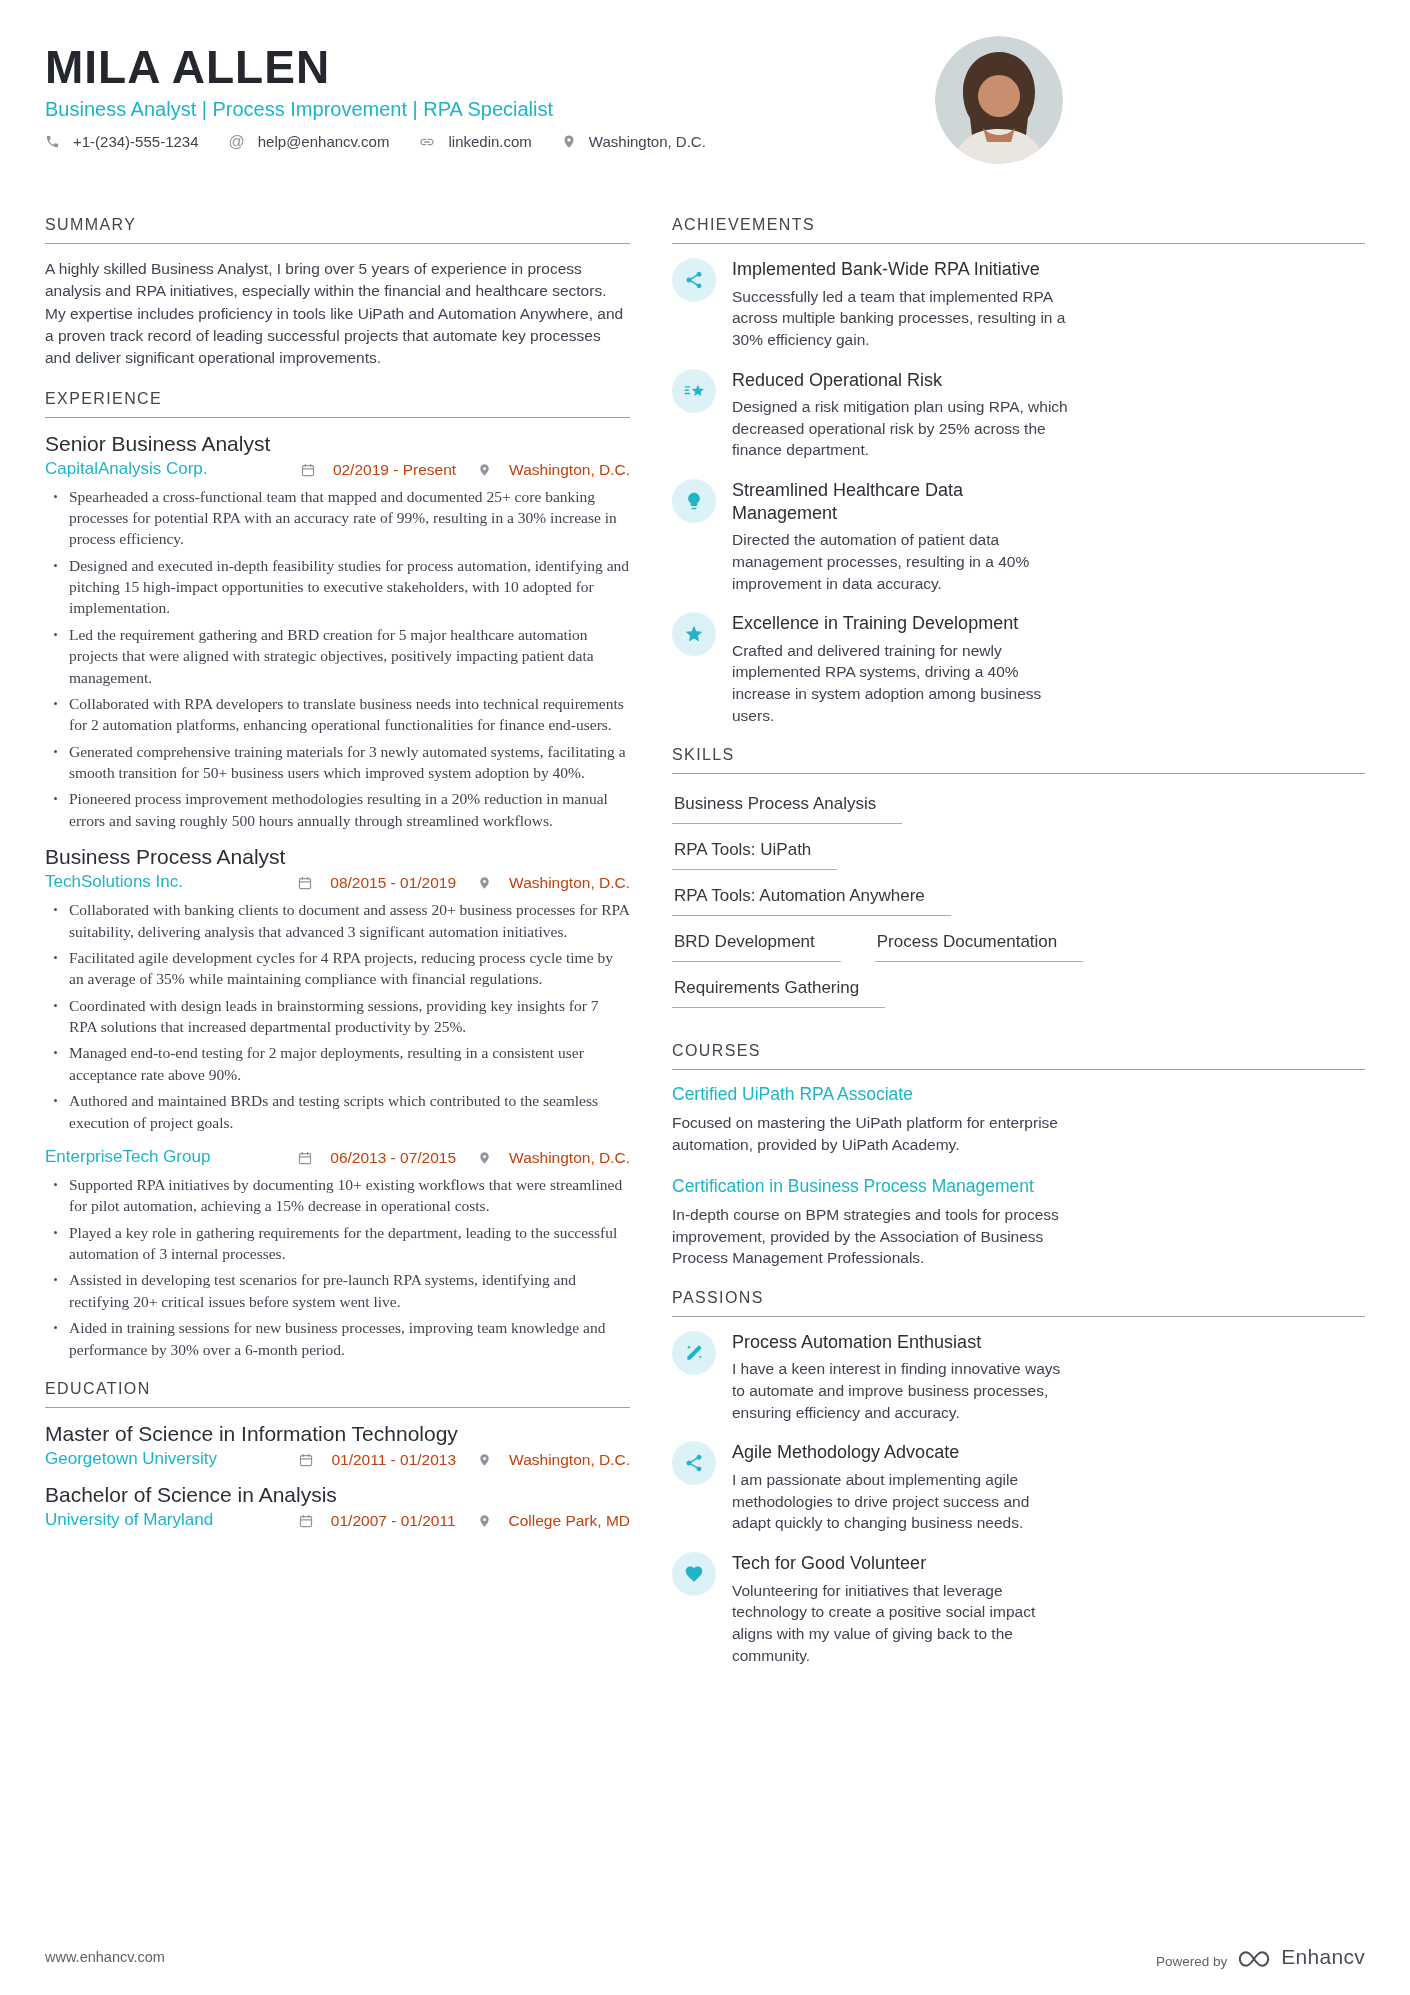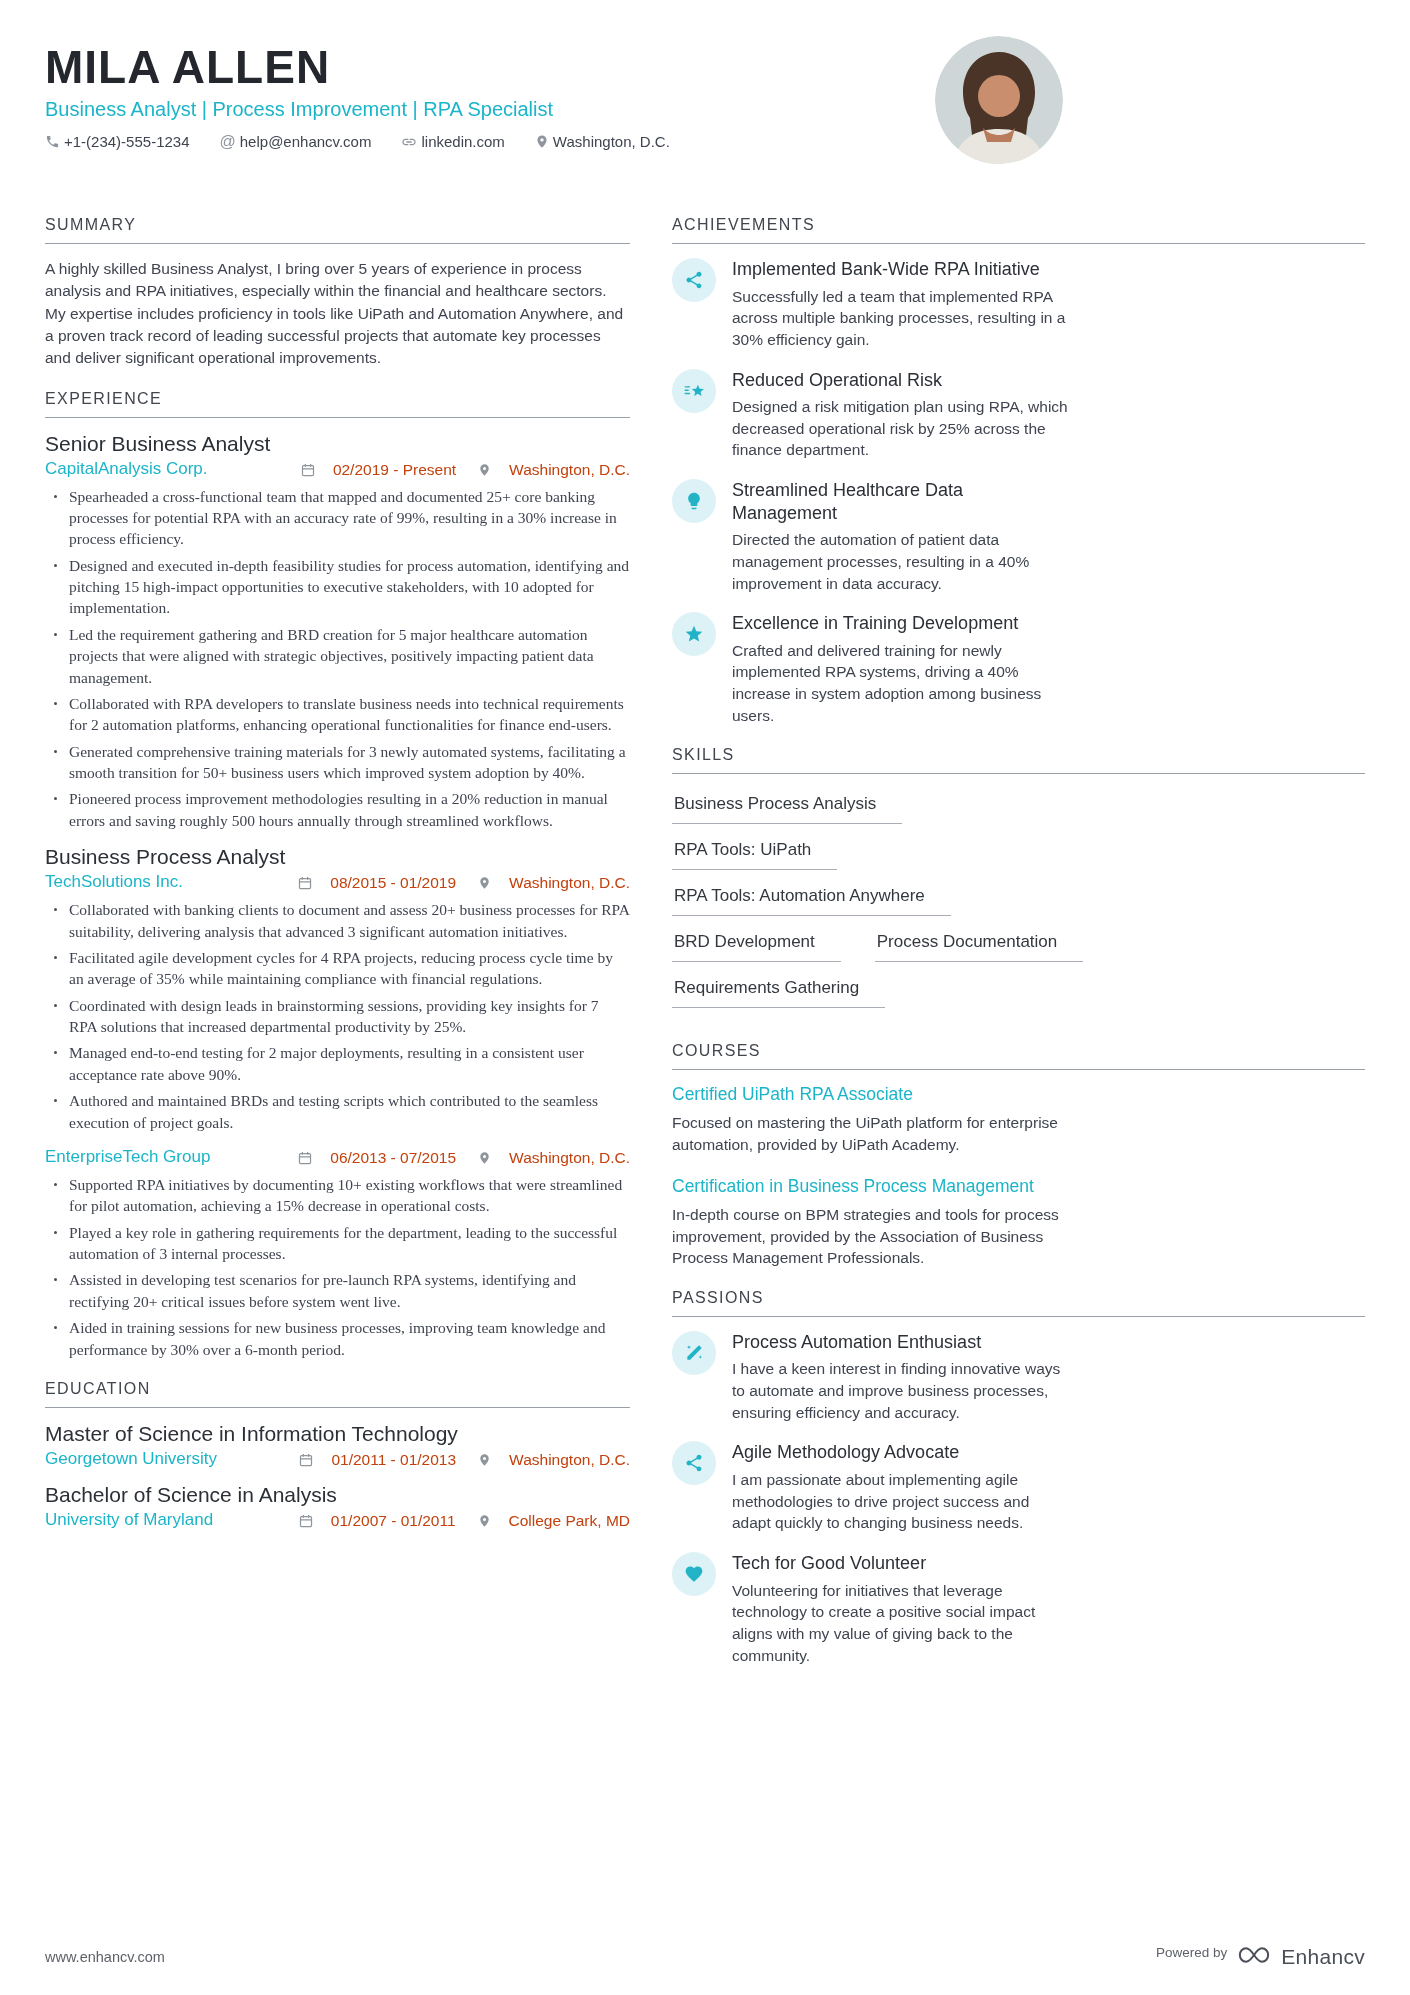--- a/index.html
+++ b/index.html
@@ -9,21 +9,21 @@
     background:#ffffff; color:#3f4450;
     font-family:"Liberation Sans", sans-serif;
   }
   .page { padding:34px 45px 0 45px; }
 
   
   .header { position:relative; min-height:152px; }
   .name { font-size:46px; font-weight:800; color:#24272d; letter-spacing:1px; margin:6px 0 2px; }
   .title { font-size:20px; color:#1bb5c9; margin:4px 0 12px; }
   .contacts { display:flex; align-items:center; gap:30px; font-size:15px; color:#3f4450; }
-  .contact { display:flex; align-items:center; gap:4px; }
+  .contact { display:flex; align-items:center; gap:13px; }
   .contact .ic { display:inline-flex; color:#8f959d; }
   .at-glyph { color:#8f959d; font-size:16px; line-height:1; }
   .photo { position:absolute; top:-4px; left:890px; width:128px; height:128px; border-radius:50%; overflow:hidden; }
 
   
   .columns { display:flex; gap:42px; margin-top:24px; }
   .col-left  { width:585px; flex:none; }
   .col-right { width:693px; flex:none; }
 
   .section { margin-bottom:20px; }
@@ -72,21 +72,21 @@
   .course { margin-bottom:20px; width:392px; }
   .course-title { color:#1bb5c9; font-size:17.5px; margin-bottom:7px; }
   .course-text { font-size:15.5px; line-height:1.4; }
 
   
   .footer {
     position:absolute; left:45px; right:45px; bottom:26px;
     display:flex; justify-content:space-between; align-items:center;
   }
   .site { font-size:14.5px; color:#5d6269; }
-  .powered { display:flex; align-items:flex-start; gap:10px; }
+  .powered { display:flex; align-items:flex-end; gap:10px; }
   .powered-by { font-size:13.5px; color:#5d6269; }
   .brand { font-size:21px; color:#4a4f57; font-weight:500; letter-spacing:.3px; }
 </style>
 </head>
 <body>
 
 <div class="page">
 
   <div class="header">
     <div class="name">MILA ALLEN</div>

